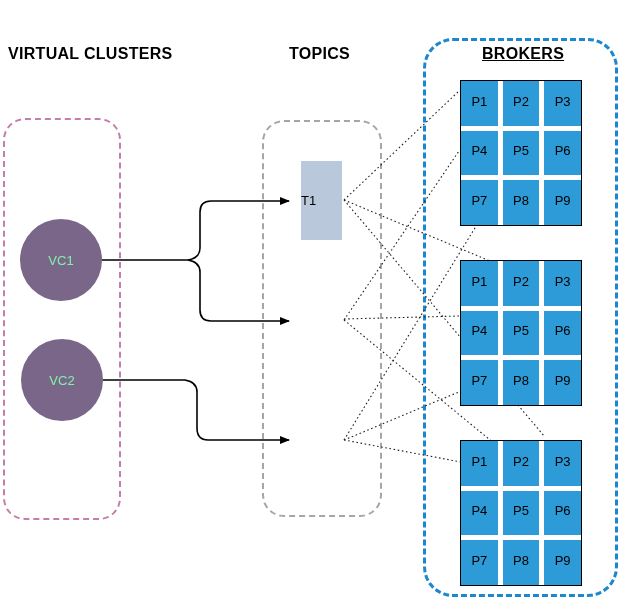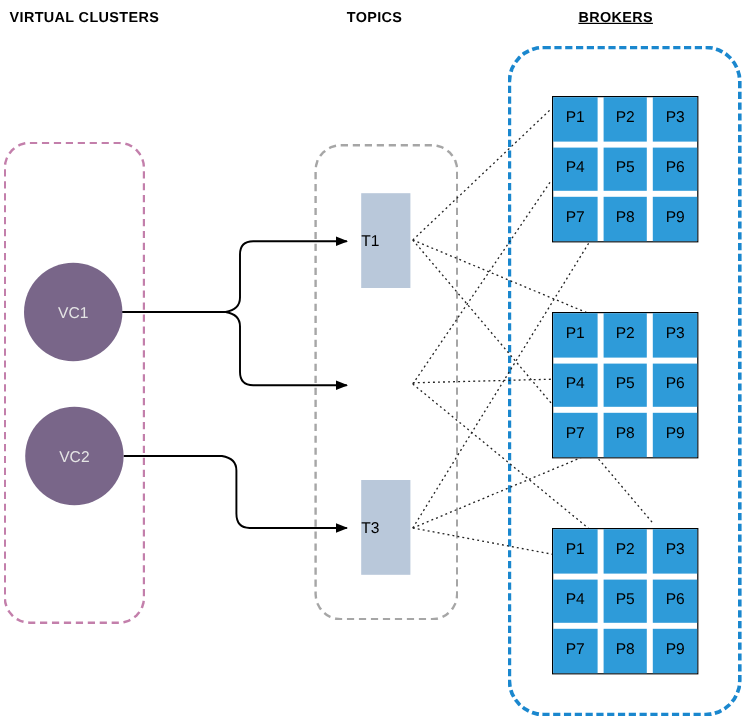--- a/index.html
+++ b/index.html
@@ -1,54 +1,55 @@
 <!DOCTYPE html>
 <html><head>
 <meta charset="utf-8">
 <style>
   html,body{margin:0;padding:0;background:#fff;}
   .canvas{
     position:relative;width:622px;height:602px;background:#ffffff;
     font-family:"Liberation Sans",sans-serif;color:#000;overflow:hidden;
   }
   .col-header{
-    position:absolute;font-size:12px;font-weight:bold;letter-spacing:.3px;
+    position:absolute;font-size:16px;font-weight:bold;letter-spacing:.3px;
     white-space:nowrap;
+    margin-top:38px;
   }
   .group{
     position:absolute;box-sizing:border-box;background:transparent;
   }
   .group.vc{
     left:3px;top:118px;width:118px;height:402px;
     border:2.5px dashed #c37fab;border-radius:22px;
   }
   .group.topics{
     left:262px;top:120px;width:120px;height:397px;
     border:2.5px dashed #a6a6a6;border-radius:22px;
   }
   .group.brokers{
     left:423px;top:38px;width:195px;height:559px;
     border:3px dashed #1a87ce;border-radius:30px;
   }
   .vc-circle{
     position:absolute;width:82px;height:82px;border-radius:50%;
     background:#796689;display:flex;align-items:center;justify-content:center;
-    color:#e5e5e5;font-size:13px;
+    color:#86efac;font-size:13px;
   }
   .vc-circle.c1{left:20px;top:219px;}
   .vc-circle.c2{left:21px;top:339px;}
   .t-box{
     position:absolute;width:41px;height:79px;background:#b9c8da;
     display:flex;align-items:center;justify-content:flex-start;font-size:13px;
   }
   .t-box.t1{left:301px;top:161px;}
   .t-box.t2{left:301px;top:281px;}
   .t-box.t3{left:301px;top:400px;}
   .broker-grid{
-    position:absolute;left:460px;width:122px;height:122px;box-sizing:border-box;
+    position:absolute;left:460px;width:122px;height:146px;box-sizing:border-box;
     background:#fff;border:1.5px solid #000;
     display:grid;grid-template-columns:1fr 1fr 1fr;grid-template-rows:1fr 1fr 1fr;
     gap:5px;
   }
   .broker-grid.g1{top:80px;}
   .broker-grid.g2{top:260px;}
   .broker-grid.g3{top:440px;}
   .cell{
     background:#2e9bd9;display:flex;align-items:center;justify-content:center;
     font-size:13px;color:#000;padding-bottom:4px;box-sizing:border-box;
@@ -95,23 +96,20 @@
   <div class="vc-circle c1">
     <span>VC1</span>
   </div>
   <div class="vc-circle c2">
     <span>VC2</span>
   </div>
 
   <div class="t-box t1">
     <span>T1</span>
   </div>
-  <div class="t-box t3">
-    <span>T3</span>
-  </div>
 
   <div class="broker-grid g1">
       <div class="cell">P1</div>
       <div class="cell">P2</div>
       <div class="cell">P3</div>
       <div class="cell">P4</div>
       <div class="cell">P5</div>
       <div class="cell">P6</div>
       <div class="cell">P7</div>
       <div class="cell">P8</div>

